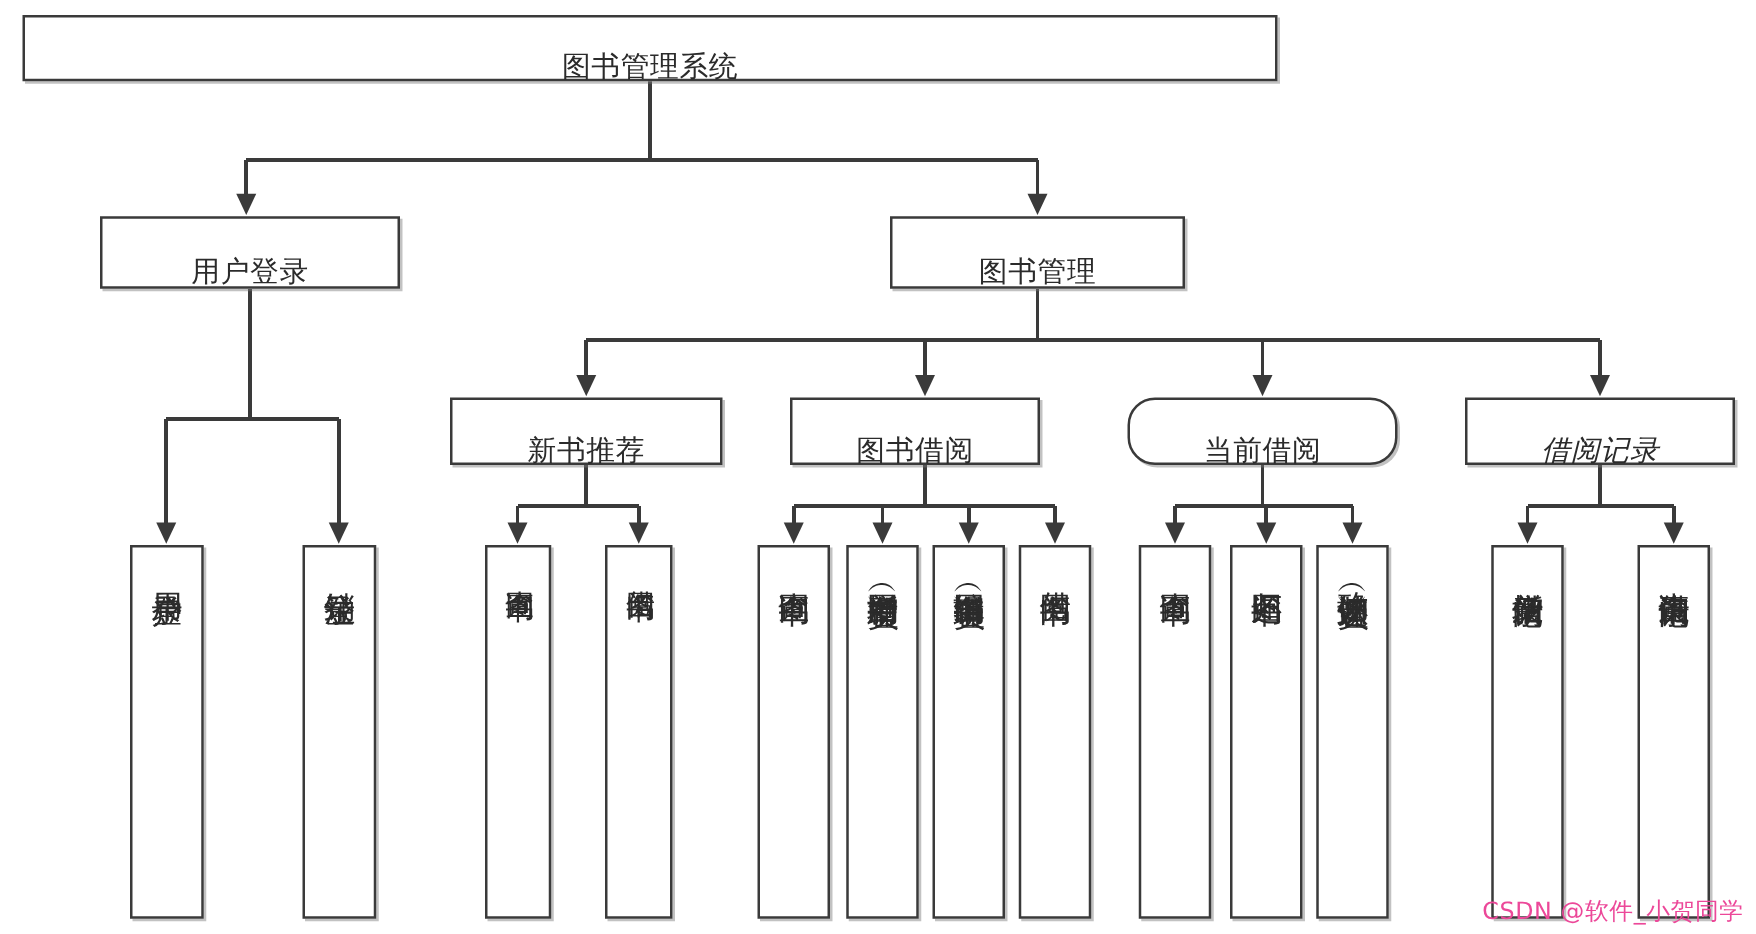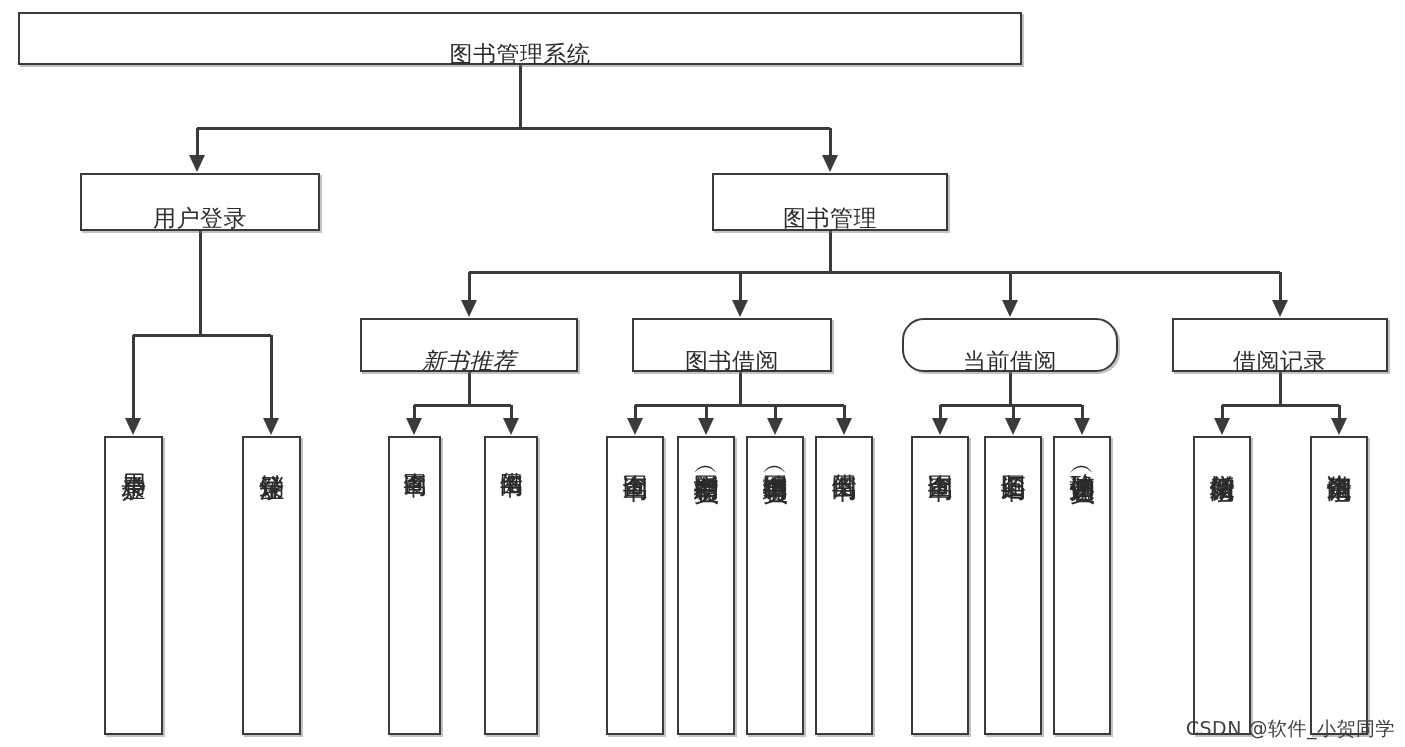--- a/index.html
+++ b/index.html
@@ -62,21 +62,21 @@
   }
   .node.vertical.narrow .node-label {
     font-size: 23px;
     line-height: 1.3;
   }
   #watermark {
     position: absolute;
     right: 10px;
     bottom: 5px;
     font-size: 19px;
-    color: #404040;
+    color: #ec4899;
     letter-spacing: 0.5px;
     z-index: 5;
     white-space: nowrap;
     pointer-events: none;
   }
 </style>
 </head>
 <body>
 
 <div id="diagram-root">
@@ -139,30 +139,30 @@
   <div id="node-layer">
       <div class="node horizontal" style="left: 18px; top: 12px; width: 1004px; height: 53px;">
         <span class="node-label">图书管理系统</span>
       </div>
       <div class="node horizontal" style="left: 80px; top: 173px; width: 240px; height: 58px;">
         <span class="node-label">用户登录</span>
       </div>
       <div class="node horizontal" style="left: 712px; top: 173px; width: 236px; height: 58px;">
         <span class="node-label">图书管理</span>
       </div>
-      <div class="node horizontal" style="left: 360px; top: 318px; width: 218px; height: 54px; font-style: italic;">
+      <div class="node horizontal" style="left: 360px; top: 318px; width: 218px; height: 54px;">
         <span class="node-label">新书推荐</span>
       </div>
       <div class="node horizontal" style="left: 632px; top: 318px; width: 200px; height: 54px;">
         <span class="node-label">图书借阅</span>
       </div>
       <div class="node horizontal" style="left: 902px; top: 318px; width: 216px; height: 54px; border-radius: 22px;">
         <span class="node-label">当前借阅</span>
       </div>
-      <div class="node horizontal" style="left: 1172px; top: 318px; width: 216px; height: 54px;">
+      <div class="node horizontal" style="left: 1172px; top: 318px; width: 216px; height: 54px; font-style: italic;">
         <span class="node-label">借阅记录</span>
       </div>
       <div class="node vertical" style="left: 104px; top: 436px; width: 59px; height: 299px;">
         <span class="node-label">用户登录</span>
       </div>
       <div class="node vertical" style="left: 242px; top: 436px; width: 59px; height: 299px;">
         <span class="node-label">注销登录</span>
       </div>
       <div class="node vertical narrow" style="left: 388px; top: 436px; width: 53px; height: 299px;">
         <span class="node-label">查询图书</span>

